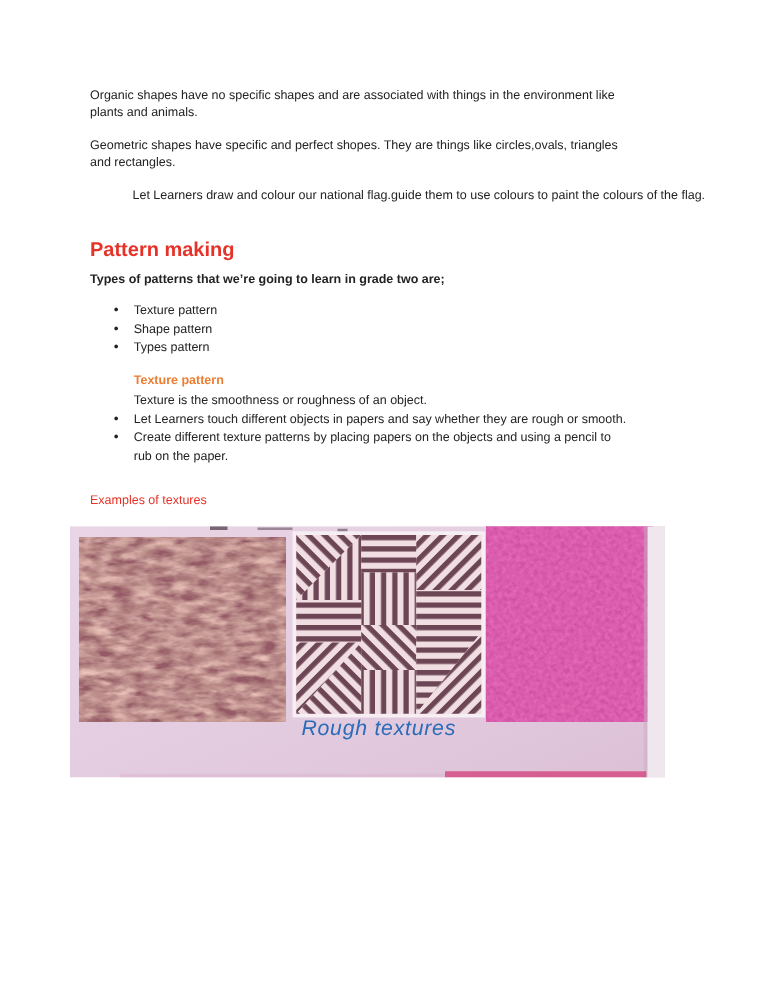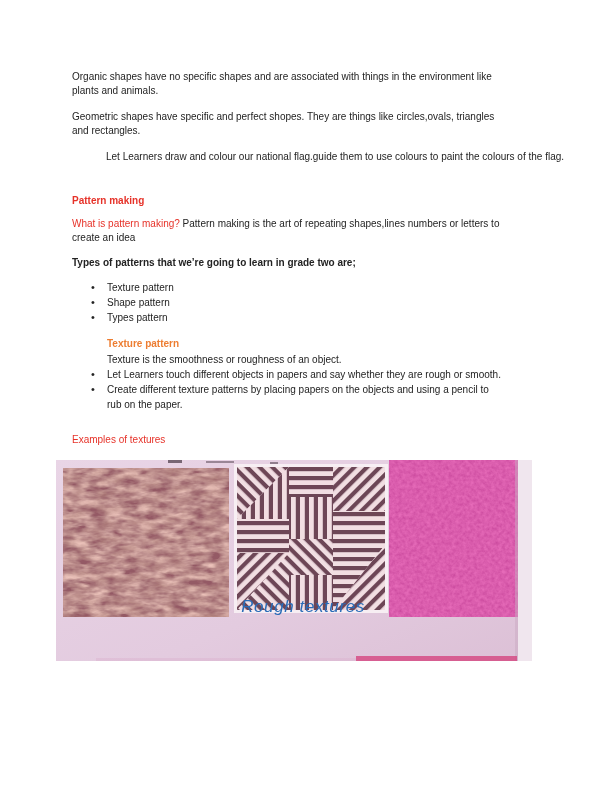--- a/index.html
+++ b/index.html
@@ -10,57 +10,56 @@
     box-sizing:border-box;
     padding:70px 66px 0 72px;
     font-family:"Liberation Sans",sans-serif;
     font-size:10px;line-height:14px;color:#232323;
     overflow:hidden;
   }
   p{margin:0;}
   .p-intro{margin-bottom:12px;}
   .nowrap{white-space:nowrap;}
   .p-flag{margin-bottom:30px;padding-left:34px;}
-  .h-red{color:#e63229;font-weight:bold;margin-bottom:9px;font-size:10px;line-height:14px;}
+  .h-red{color:#e63229;font-weight:bold;margin-bottom:9px;font-size:16px;line-height:14px;}
   .red-inline{color:#e63229;}
   .p-what{margin-bottom:11px;}
   .p-types{font-weight:bold;margin-bottom:10px;}
   ul.bullets{list-style:none;margin:0;padding:0;}
   ul.bullets li{position:relative;padding-left:35px;line-height:15px;}
   ul.bullets li::before{content:"\2022";position:absolute;left:19px;top:0;font-size:11px;color:#232323;}
   ul.types-list{margin-bottom:12px;}
   .texture-head{color:#ed7d31;font-weight:bold;padding-left:35px;margin-bottom:1px;line-height:14px;}
   .texture-def{padding-left:35px;line-height:15px;}
   .examples{color:#e63229;margin-top:21px;line-height:14px;}
   figure.photo{
     margin:13px 0 0 -16px;padding:0;position:relative;
     width:476px;height:201px;
   }
   figure.photo svg{display:block;}
   figcaption.caption{
-    position:absolute;top:136px;left:0;width:100%;box-sizing:border-box;
+    position:absolute;top:151px;left:0;width:100%;box-sizing:border-box;
     padding-left:18px;text-align:center;
     font-style:italic;font-size:17px;line-height:22px;
     color:#2a6cb8;letter-spacing:0.6px;
   }
 </style>
 </head>
 <body>
 
 <div class="page">
 
   <p class="p-intro">Organic shapes have no specific shapes and are associated with things in the environment like plants and animals.</p>
 
   <p class="p-intro">Geometric shapes have specific and perfect shopes. They are things like circles,ovals, triangles and rectangles.</p>
 
   <p class="p-flag nowrap">Let Learners draw and colour our national flag.guide them to use colours to paint the colours of the flag.</p>
 
   <p class="h-red">Pattern making</p>
 
-  <p class="p-what"><span class="red-inline">What is pattern making?</span><span> Pattern making is the art of repeating shapes,lines numbers or letters to create an idea</span></p>
 
   <p class="p-types nowrap">Types of patterns that we’re going to learn in grade two are;</p>
 
   <ul class="bullets types-list">
     <li class="nowrap">Texture pattern</li>
     <li class="nowrap">Shape pattern</li>
     <li class="nowrap">Types pattern</li>
   </ul>
 
   <p class="texture-head nowrap">Texture pattern</p>

